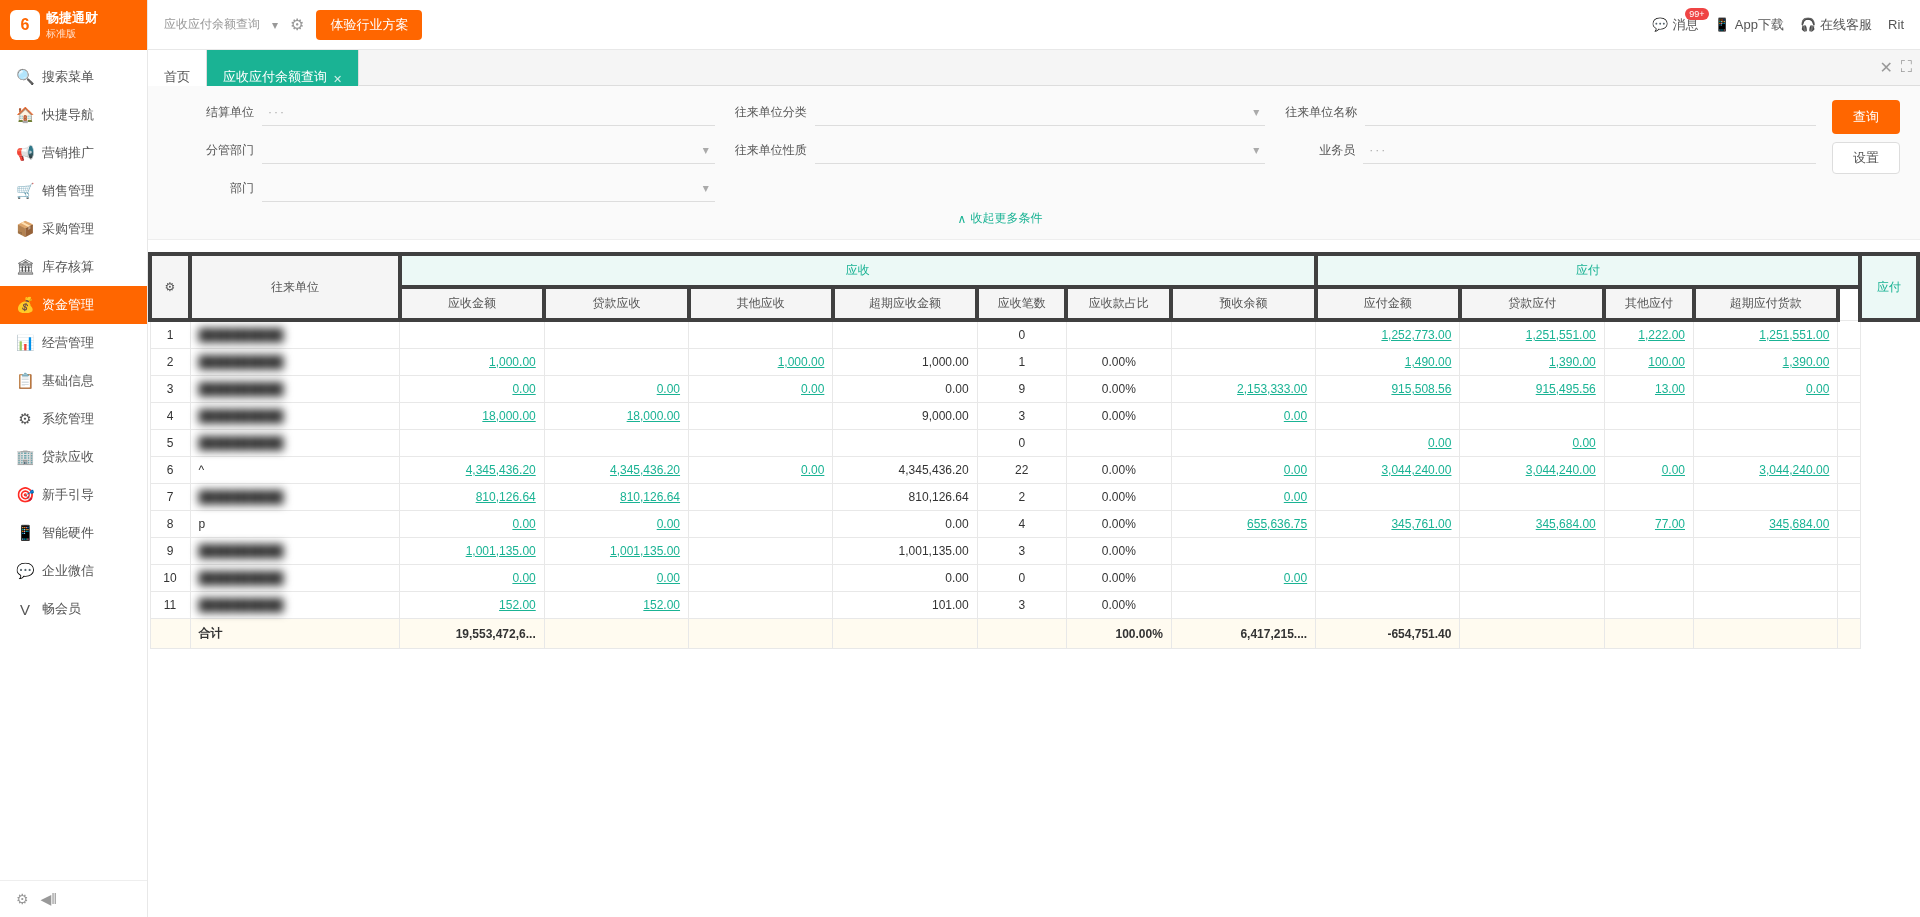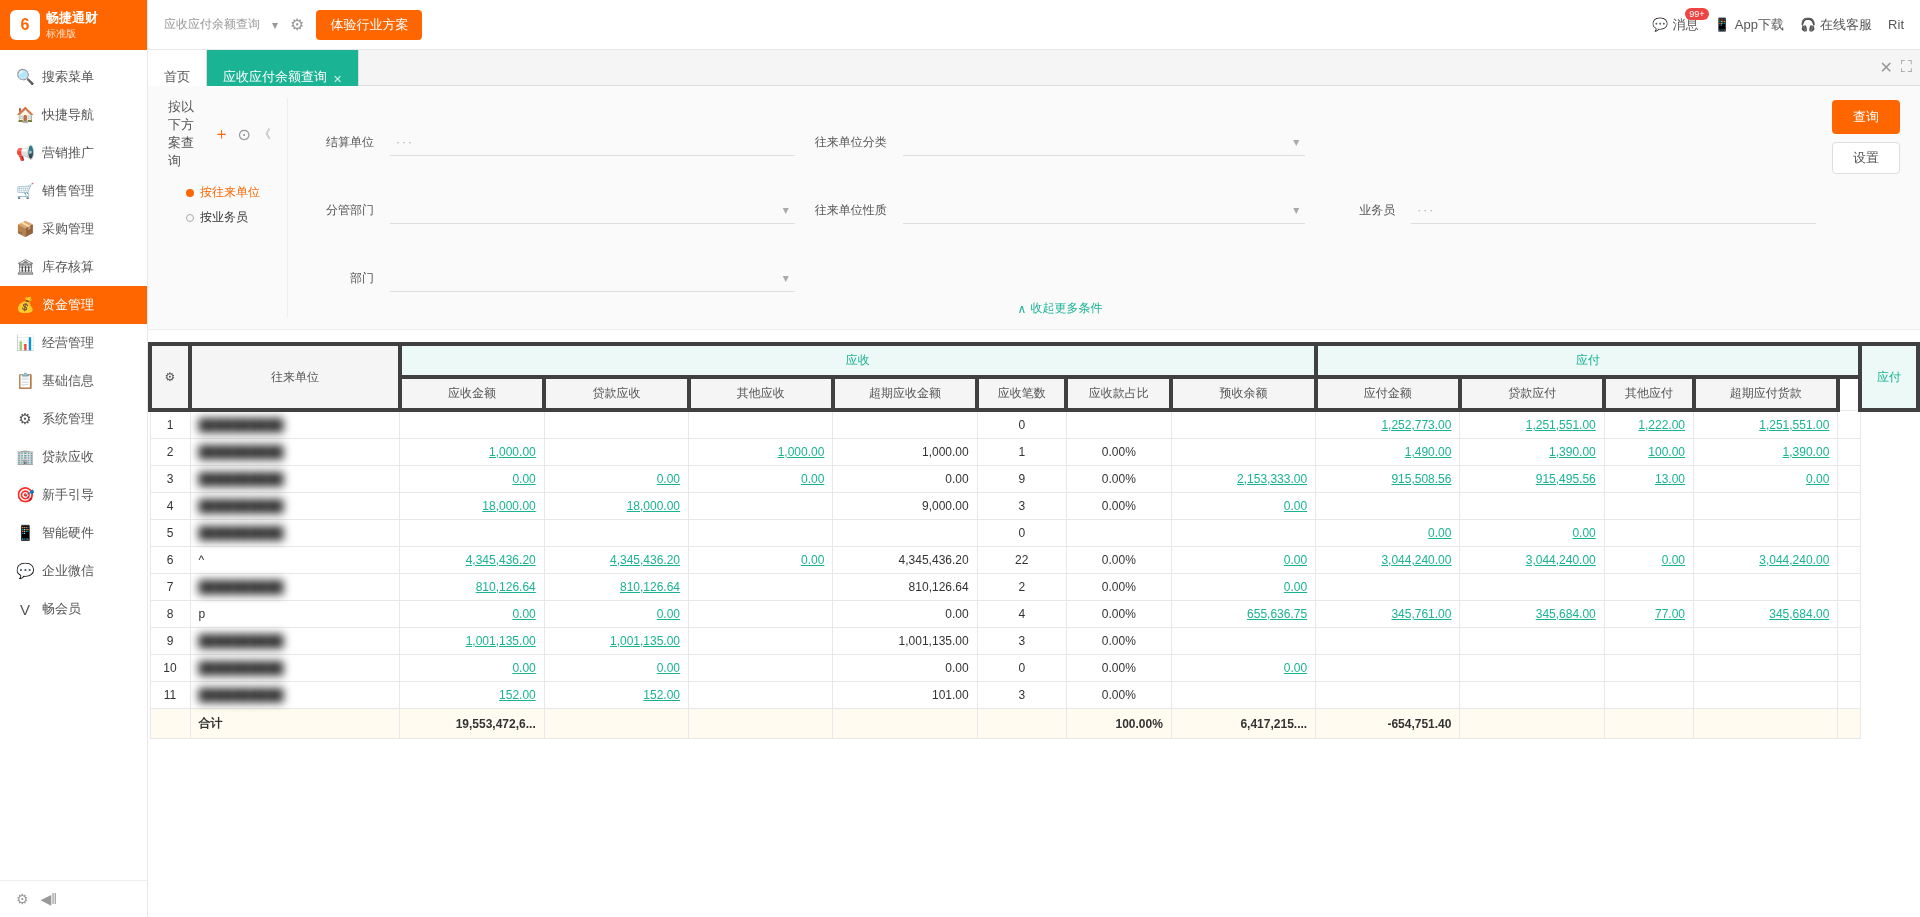--- a/index.html
+++ b/index.html
@@ -109,21 +109,21 @@
     .search-collapse-btn { color: #999; cursor: pointer; }
     .search-scheme-list { margin-left: 10px; }
     .scheme-item {
       display: flex; align-items: center; gap: 6px;
       padding: 4px 8px; cursor: pointer; border-radius: 4px;
     }
     .scheme-item.active { color: #ff6600; }
     .scheme-item .dot { width: 8px; height: 8px; border-radius: 50%; background: #ff6600; display: inline-block; }
 
     .search-fields { display: grid; grid-template-columns: 1fr 1fr 1fr; gap: 12px 20px; }
-    .search-field { display: flex; align-items: center; gap: 16px; margin-top: 30px; }
+    .search-field { display: flex; align-items: center; gap: 8px; }
     .search-field-label { color: #555; font-size: 12px; white-space: nowrap; min-width: 70px; text-align: right; }
     .search-field-input {
       flex: 1; border: none; border-bottom: 1px solid #ddd;
       padding: 4px 6px; font-size: 12px; background: transparent; outline: none;
       display: flex; align-items: center; justify-content: space-between;
       cursor: pointer; min-height: 28px;
     }
     .search-field-input .dots { color: #aaa; letter-spacing: 2px; }
     .search-field-input .chevron { color: #aaa; }
     .search-collapse-row { text-align: center; margin-top: 8px; }
@@ -289,54 +289,40 @@
     <span class="tab-bar-btn">⛶</span>
   </div>
 </div>
 
 <div class="main-content">
 
 
   <div class="search-area">
     <div class="search-row">
 
-      <div class="search-schemes-col">
-        <div style="display:flex;align-items:center;gap:8px;margin-bottom:10px;">
-          <span class="search-label">按以下方案查询</span>
-          <span class="search-add-btn">＋</span>
-          <span class="search-scheme-btn">⊙</span>
-          <span class="search-collapse-btn">《</span>
-        </div>
-        <div class="search-scheme-list">
-          <div class="scheme-item active">
-            <span class="dot"></span>
-            <span>按往来单位</span>
-          </div>
-          <div class="scheme-item">
-            <span style="width:8px;height:8px;border-radius:50%;border:1px solid #aaa;display:inline-block;"></span>
-            <span>按业务员</span>
-          </div>
-        </div>
-      </div>
 
       <div class="search-main-col">
 
         <div class="search-fields" style="margin-bottom:10px;">
           <div class="search-field">
             <span class="search-field-label">结算单位</span>
             <div class="search-field-input">
               <span class="dots">···</span>
             </div>
           </div>
           <div class="search-field">
             <span class="search-field-label">往来单位分类</span>
             <div class="search-field-input">
               <span></span>
               <span class="chevron">▾</span>
             </div>
+          </div>
+          <div class="search-field">
+            <span class="search-field-label">往来单位名称</span>
+            <div class="search-field-input"></div>
           </div>
         </div>
 
         <div class="search-fields" style="margin-bottom:10px;">
           <div class="search-field">
             <span class="search-field-label">分管部门</span>
             <div class="search-field-input">
               <span></span>
               <span class="chevron">▾</span>
             </div>

